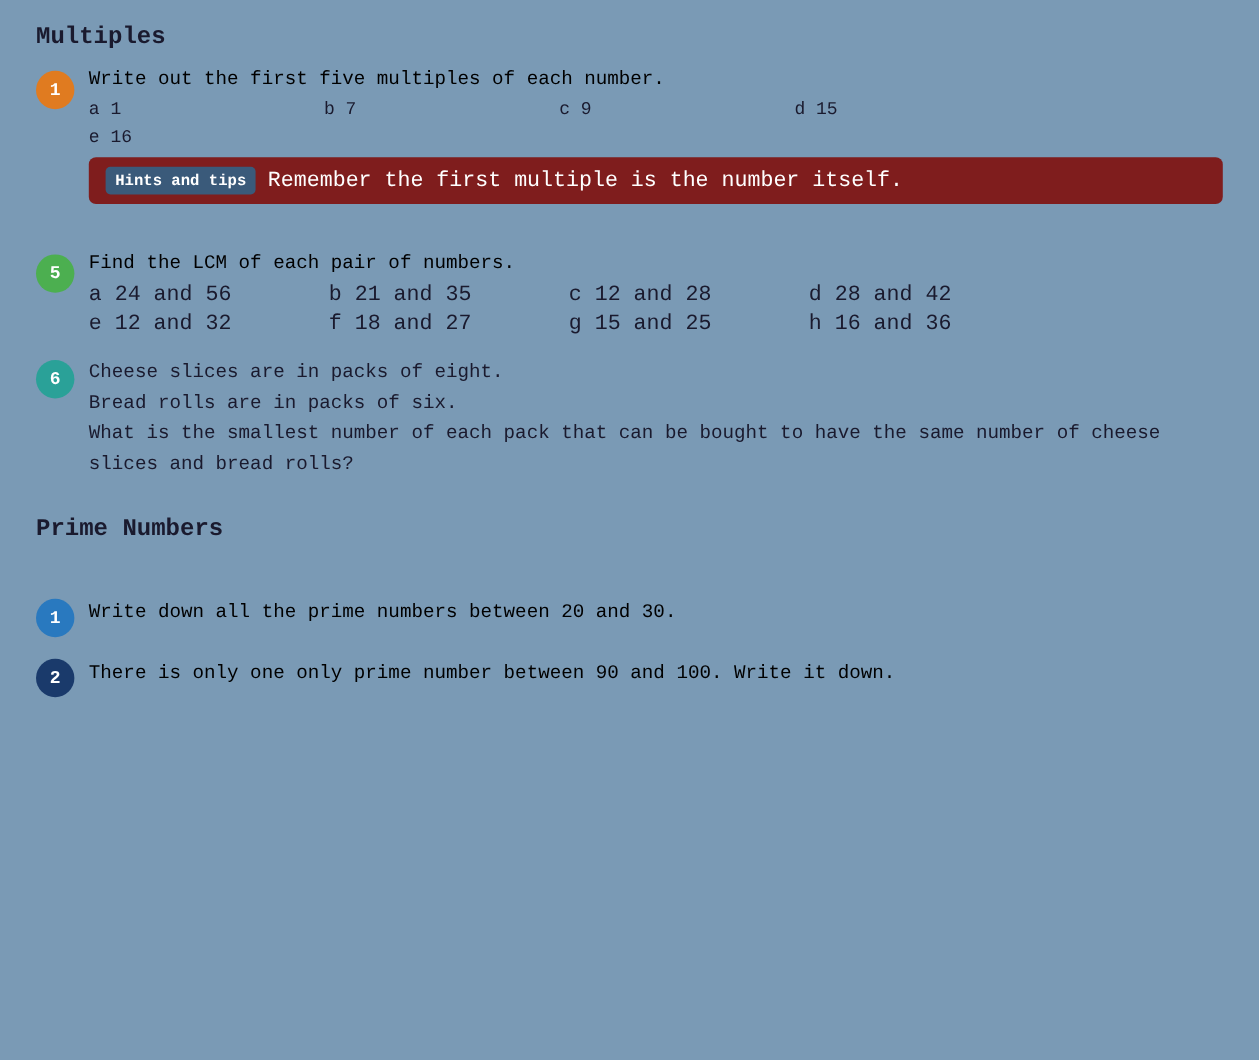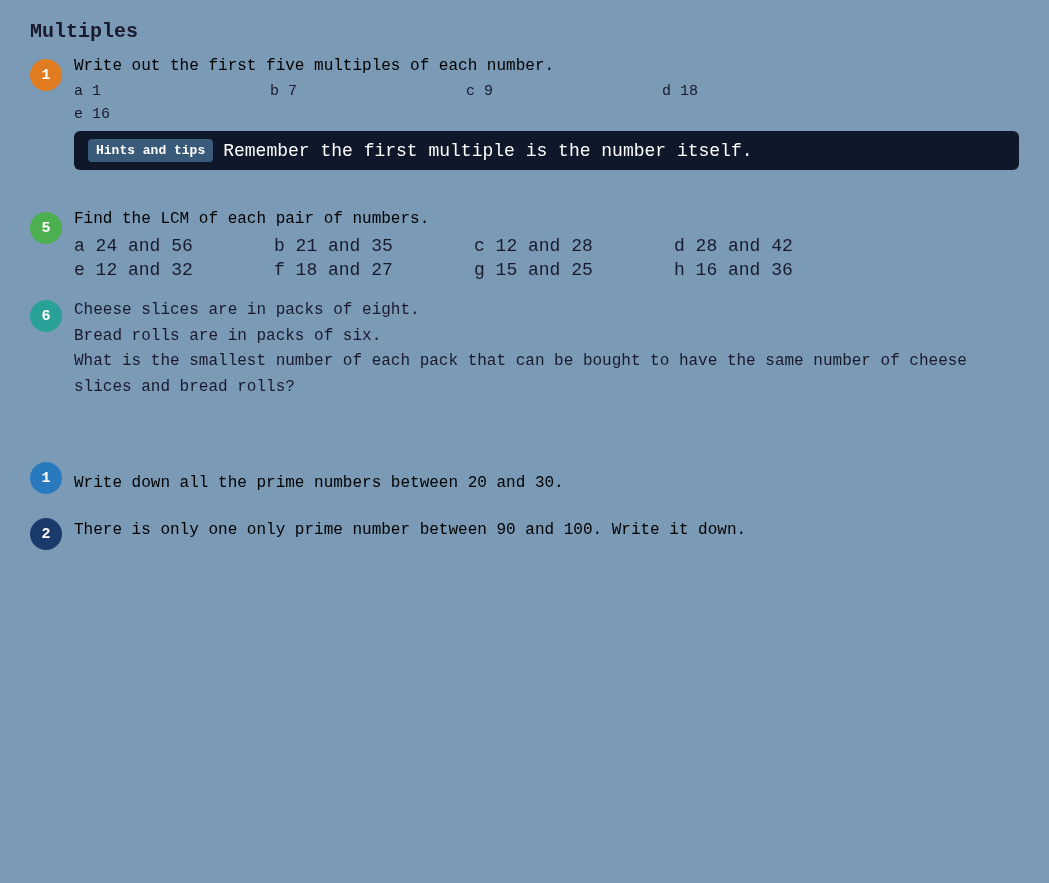--- a/index.html
+++ b/index.html
@@ -55,21 +55,21 @@
       flex-wrap: wrap;
       gap: 6px 16px;
       margin-bottom: 6px;
     }
     .item-cell {
       font-size: 15px;
       color: #1a1a2e;
       min-width: 180px;
     }
     .hint-box {
-      background-color: #0f172a;
+      background-color: #7f1d1d;
       border-radius: 6px;
       padding: 8px 14px;
       margin-top: 8px;
       display: flex;
       align-items: center;
       gap: 10px;
     }
     .hint-label {
       background-color: #3a5a7a;
       color: white;
@@ -111,21 +111,21 @@
 <div class="section-title">Multiples</div>
 
 <div class="question-block">
   <div class="circle-badge badge-orange">1</div>
   <div class="question-content">
     <div class="question-text">Write out the first five multiples of each number.</div>
     <div class="items-row">
       <span class="item-cell">a  1</span>
       <span class="item-cell">b  7</span>
       <span class="item-cell">c  9</span>
-      <span class="item-cell">d  18</span>
+      <span class="item-cell">d  15</span>
       <span class="item-cell">e  16</span>
     </div>
     <div class="hint-box">
       <span class="hint-label">Hints and tips</span>
       <span class="hint-text">Remember the first multiple is the number itself.</span>
     </div>
   </div>
 </div>
 
 <div style="height:22px;"></div>
@@ -150,25 +150,26 @@
 <div class="question-block">
   <div class="circle-badge badge-teal">6</div>
   <div class="question-content">
     <div class="q6-text">Cheese slices are in packs of eight.</div>
     <div class="q6-text">Bread rolls are in packs of six.</div>
     <div class="q6-text">What is the smallest number of each pack that can be bought to have the same number of cheese slices and bread rolls?</div>
   </div>
 </div>
 
 <div class="prime-section">
+  <div class="section-title">Prime Numbers</div>
 
   <div style="height: 30px;"></div>
 
   <div class="prime-item">
     <div class="circle-badge badge-blue">1</div>
-    <div class="question-text" style="margin-top:14px;">Write down all the prime numbers between 20 and 30.</div>
+    <div class="question-text" style="margin-top:4px;">Write down all the prime numbers between 20 and 30.</div>
   </div>
 
   <div class="prime-item">
     <div class="circle-badge badge-dark-blue">2</div>
     <div class="question-text" style="margin-top:5px;">There is only one only prime number between 90 and 100. Write it down.</div>
   </div>
 </div>
 
 </body></html>

